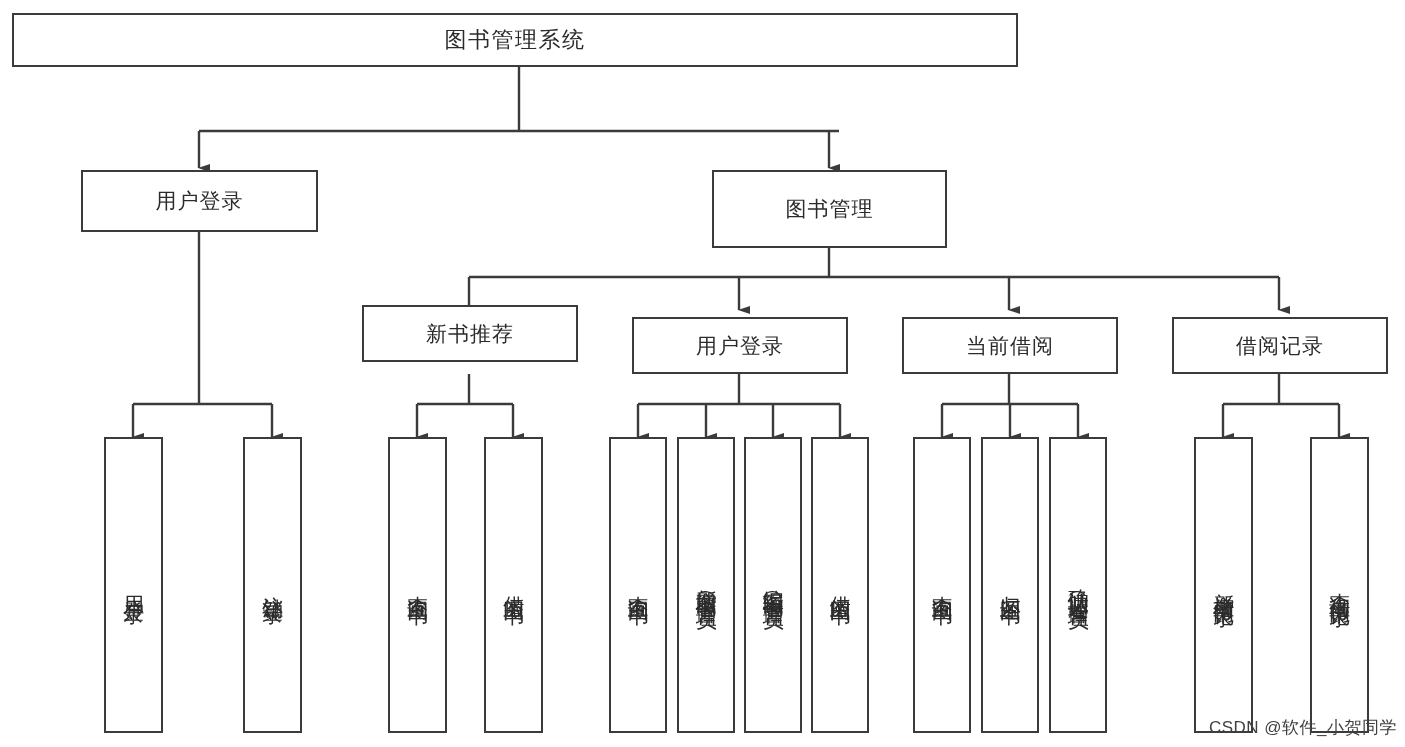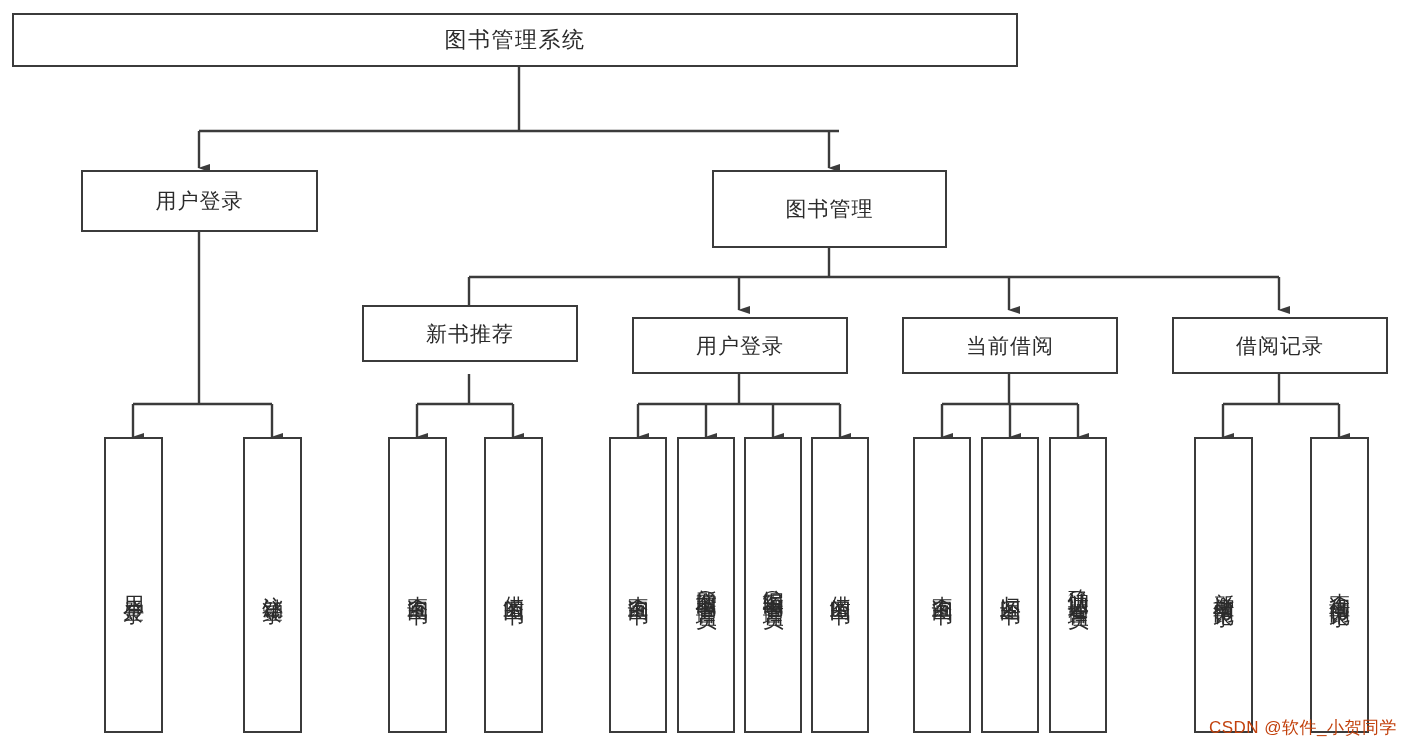--- a/index.html
+++ b/index.html
@@ -57,21 +57,21 @@
     color: #2b2b2b;
   }
   .htext {
     white-space: nowrap;
   }
   #watermark {
     position: absolute;
     right: 8px;
     bottom: 8px;
     font-size: 17px;
-    color: #c2410c;
+    color: #404040;
     letter-spacing: 0.5px;
     white-space: nowrap;
     z-index: 6;
     font-family: "Liberation Sans", "DejaVu Sans", sans-serif;
   }
 </style>
 </head>
 <body>
 
 <div id="canvas">

